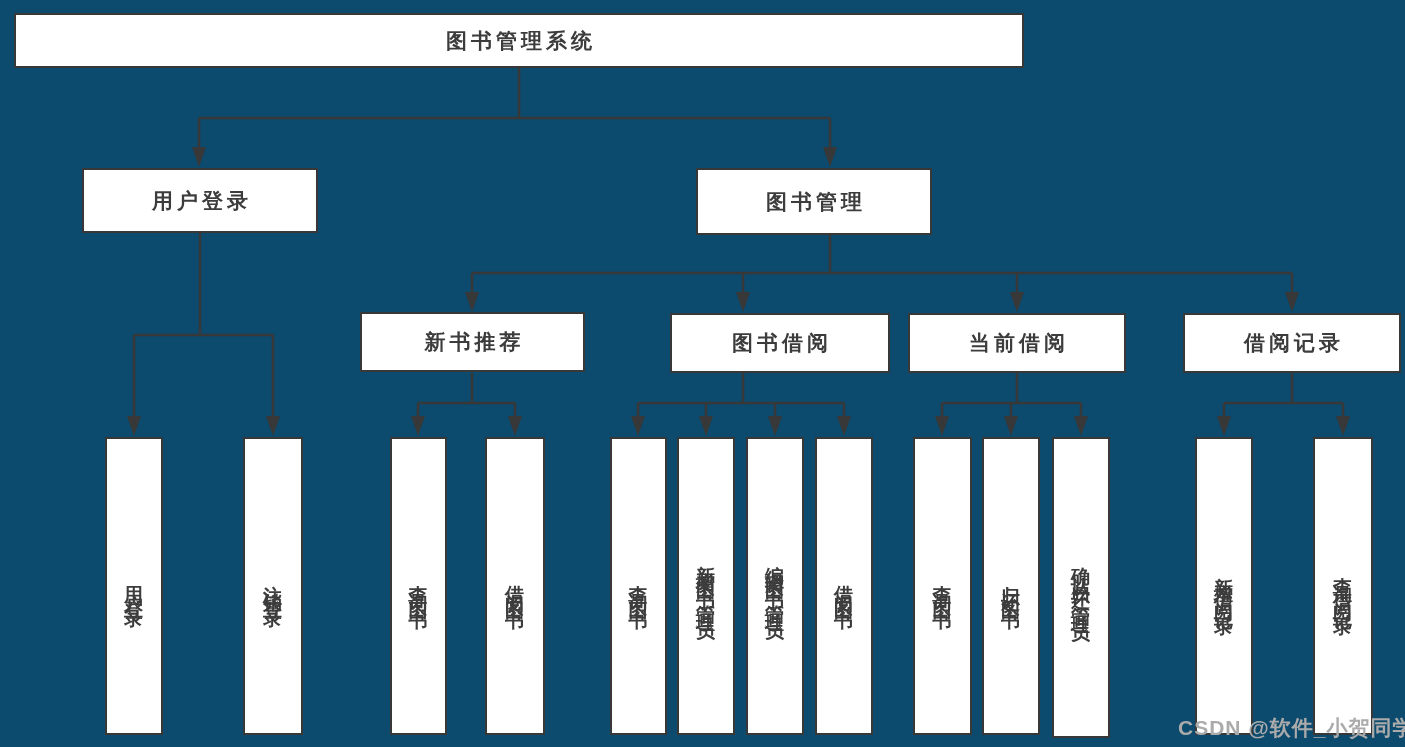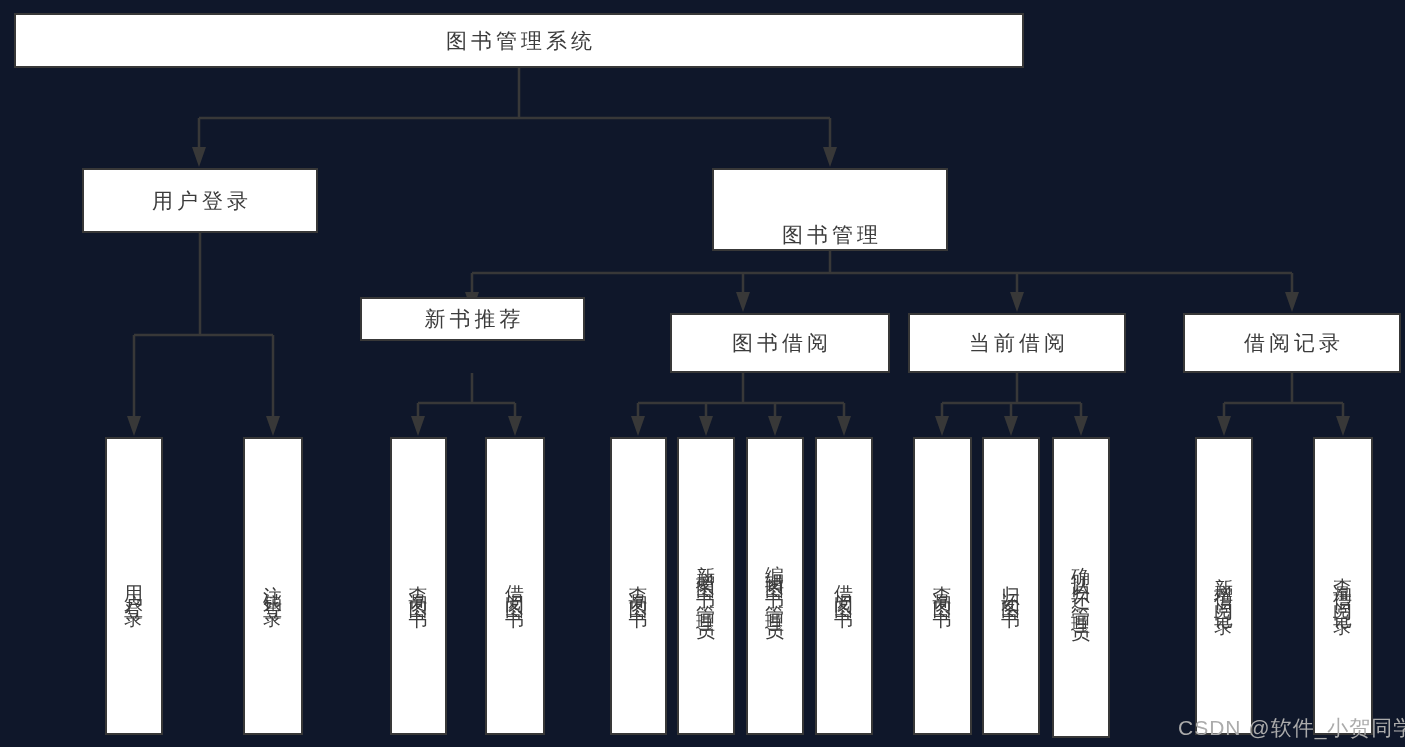--- a/index.html
+++ b/index.html
@@ -1,22 +1,23 @@
 <!DOCTYPE html>
 <html><head>
 <meta charset="utf-8">
 <style>
   html, body { margin: 0; padding: 0; background: #ffffff; }
   #canvas {
     position: relative;
     width: 1405px;
     height: 747px;
-    background: #0f172a;
+    background: #0c4a6e;
     font-family: "Liberation Sans", "DejaVu Sans", sans-serif;
     overflow: hidden;
+    font-weight: bold;
   }
   #connectors {
     position: absolute;
     left: 0; top: 0;
     width: 1405px; height: 747px;
     z-index: 0;
   }
   .hbox {
     position: absolute;
     box-sizing: border-box;
@@ -108,25 +109,25 @@
     </g>
   </svg>
 
   <div class="hbox" style="left:14px; top:13px; width:1010px; height:55px;">
     <span>图书管理系统</span>
   </div>
 
   <div class="hbox" style="left:82px; top:168px; width:236px; height:65px;">
     <span>用户登录</span>
   </div>
-  <div class="hbox" style="left:712px; top:168px; width:236px; height:83px;align-items:flex-end;">
+  <div class="hbox" style="left:696px; top:168px; width:236px; height:67px;">
     <span>图书管理</span>
   </div>
 
-  <div class="hbox" style="left:360px; top:297px; width:225px; height:44px;">
+  <div class="hbox" style="left:360px; top:312px; width:225px; height:60px;">
     <span>新书推荐</span>
   </div>
   <div class="hbox" style="left:670px; top:313px; width:220px; height:60px;">
     <span>图书借阅</span>
   </div>
   <div class="hbox" style="left:908px; top:313px; width:218px; height:60px;justify-content:center;">
     <span>当前借阅</span>
   </div>
   <div class="hbox" style="left:1183px; top:313px; width:218px; height:60px;">
     <span>借阅记录</span>

